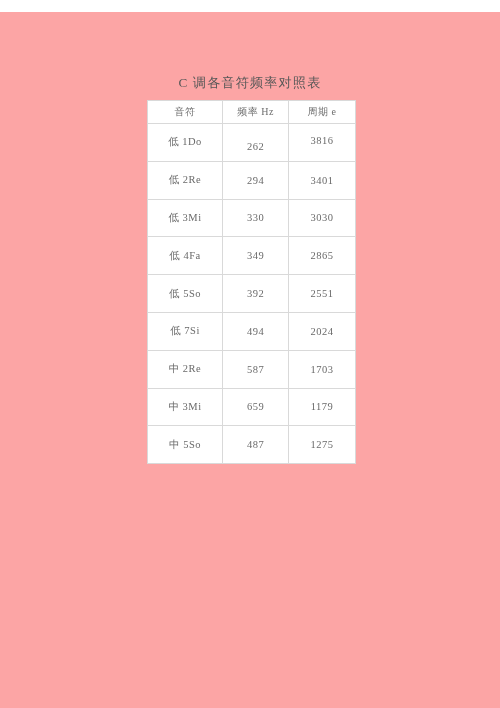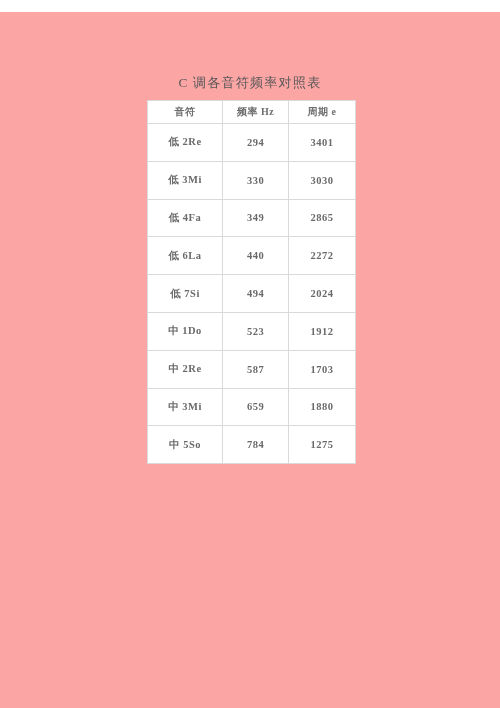--- a/index.html
+++ b/index.html
@@ -44,21 +44,21 @@
     position: absolute;
     left: 147px;
     top: 88px;
     width: 208px;
     border-collapse: collapse;
     table-layout: fixed;
   }
   #freq-table td,
   #freq-table th {
     border: 1px solid #d9d9d9;
-    font-weight: bold;
+    font-weight: normal;
     text-align: center;
     vertical-align: middle;
     color: #6a6a6a;
     font-size: 10.5px;
     letter-spacing: 0.5px;
     padding: 0;
     background: #ffffff;
   }
   #freq-table th {
     height: 22px;
@@ -98,74 +98,74 @@
     </colgroup>
     <thead>
       <tr>
         <th>音符</th>
         <th>频率 Hz</th>
         <th>周期 e</th>
       </tr>
     </thead>
     <tbody>
 
+      <tr>
+        <td class="cell-note">低 1Do</td>
+        <td class="cell-freq"><span class="nudge-down">262</span></td>
+        <td class="cell-period"><span class="nudge-up">3816</span></td>
+      </tr>
 
       <tr>
         <td class="cell-note">低 2Re</td>
         <td class="cell-freq">294</td>
         <td class="cell-period">3401</td>
       </tr>
 
       <tr>
         <td class="cell-note">低 3Mi</td>
         <td class="cell-freq">330</td>
         <td class="cell-period">3030</td>
       </tr>
 
       <tr>
         <td class="cell-note">低 4Fa</td>
         <td class="cell-freq">349</td>
         <td class="cell-period">2865</td>
       </tr>
 
+      <tr>
+        <td class="cell-note">低 5So</td>
+        <td class="cell-freq">392</td>
+        <td class="cell-period">2551</td>
+      </tr>
 
-      <tr>
-        <td class="cell-note">低 6La</td>
-        <td class="cell-freq">440</td>
-        <td class="cell-period">2272</td>
-      </tr>
 
       <tr>
         <td class="cell-note">低 7Si</td>
         <td class="cell-freq">494</td>
         <td class="cell-period">2024</td>
       </tr>
 
-      <tr>
-        <td class="cell-note">中 1Do</td>
-        <td class="cell-freq">523</td>
-        <td class="cell-period">1912</td>
-      </tr>
 
       <tr>
         <td class="cell-note">中 2Re</td>
         <td class="cell-freq">587</td>
         <td class="cell-period">1703</td>
       </tr>
 
       <tr>
         <td class="cell-note">中 3Mi</td>
         <td class="cell-freq">659</td>
-        <td class="cell-period">1880</td>
+        <td class="cell-period">1179</td>
       </tr>
 
 
       <tr>
         <td class="cell-note">中 5So</td>
-        <td class="cell-freq">784</td>
+        <td class="cell-freq">487</td>
         <td class="cell-period">1275</td>
       </tr>
 
 
 
     </tbody>
   </table>
 
 </div>
 

